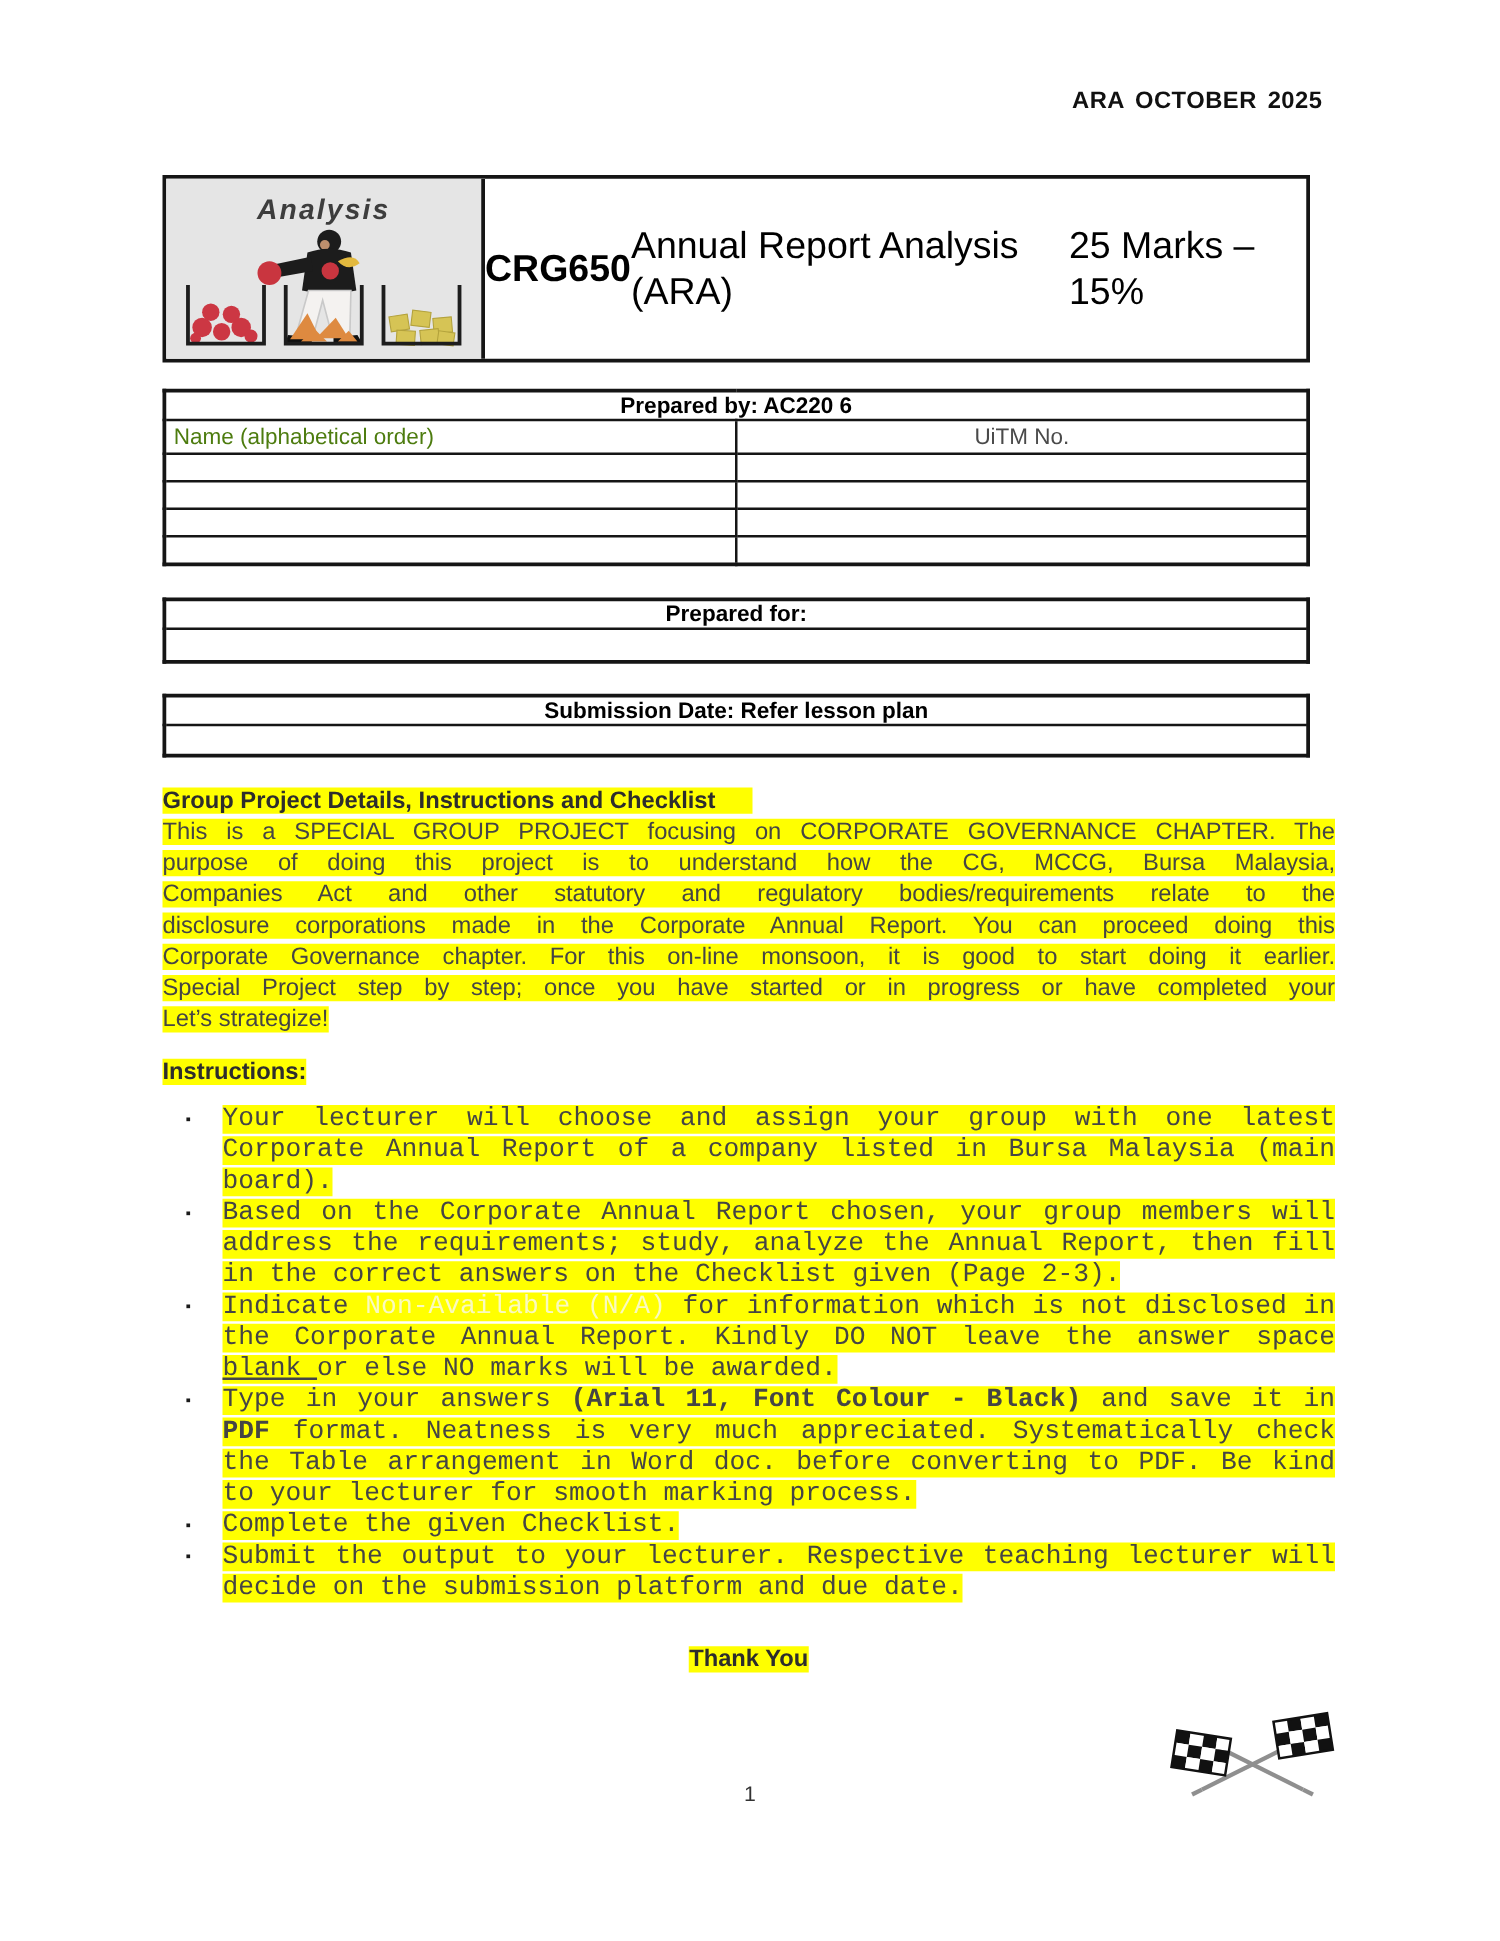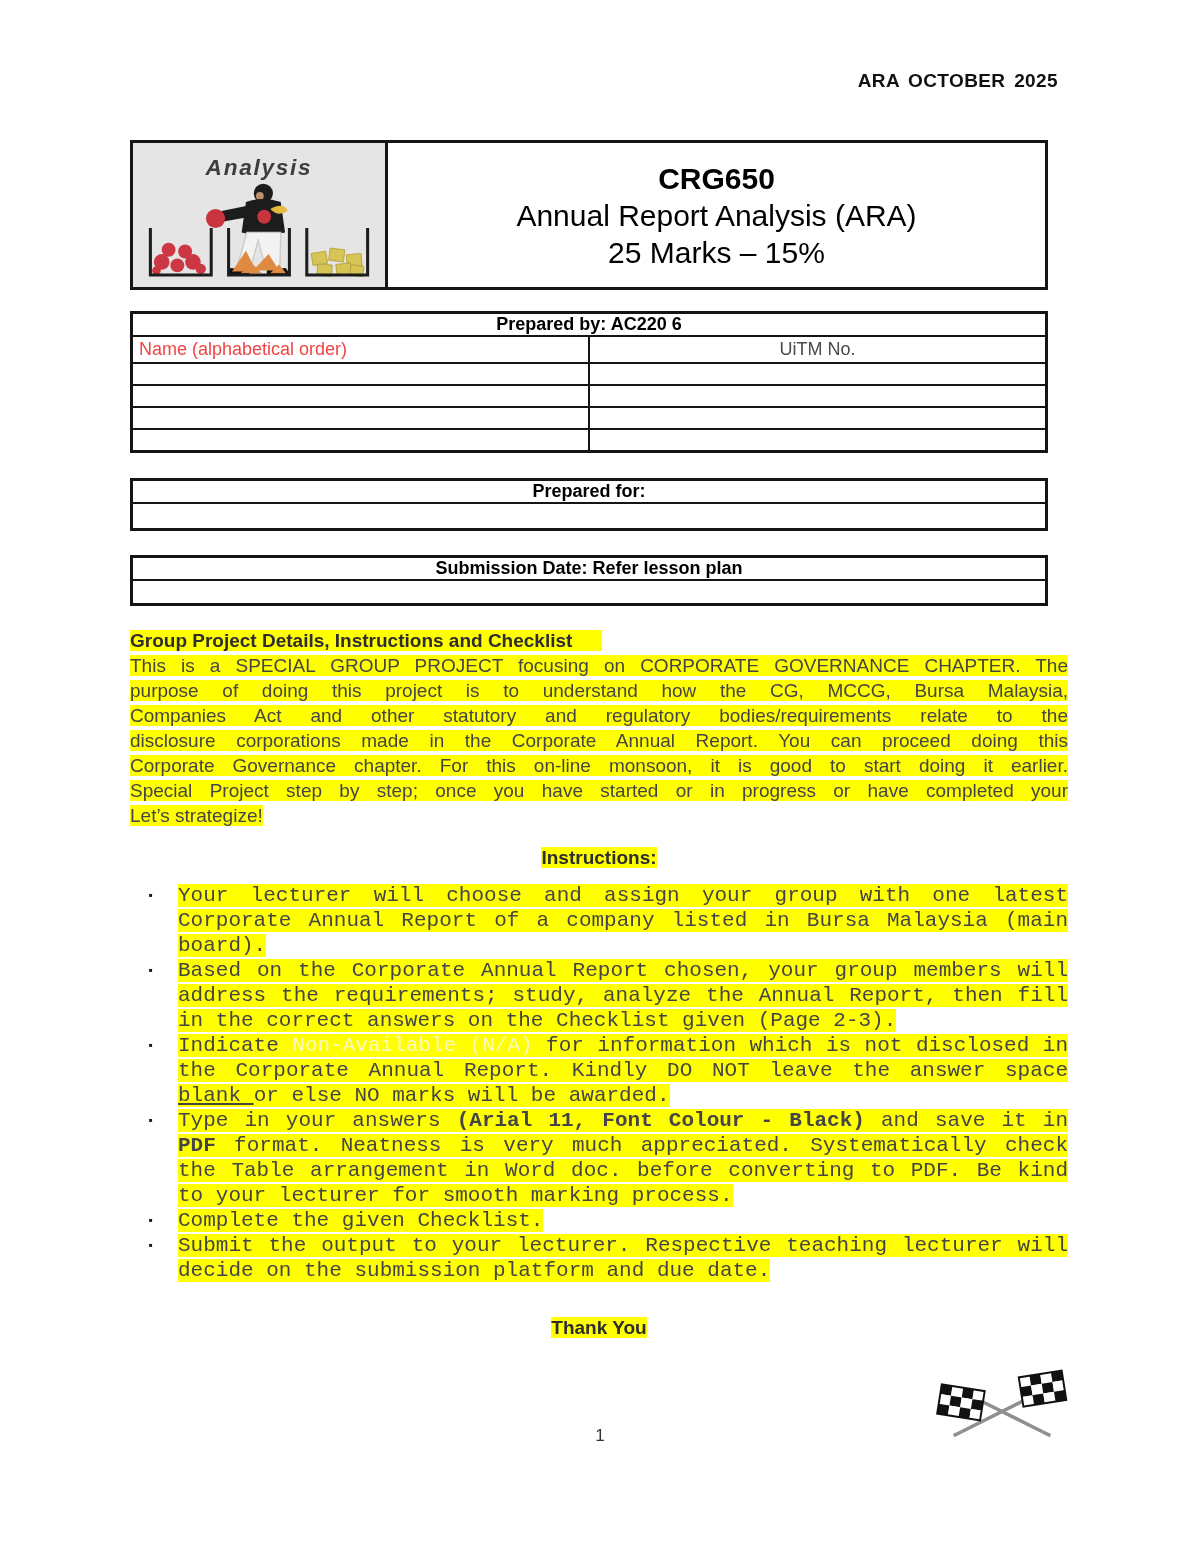--- a/index.html
+++ b/index.html
@@ -9,46 +9,46 @@
   }
   .header-right {
     position:absolute; top:70px; right:142px;
     font-size:19px; font-weight:bold; color:#111; letter-spacing:0.4px; word-spacing:3px;
   }
   .content { position:absolute; left:130px; top:140px; width:938px; }
 
   
   .title-table { display:flex; width:918px; height:150px; border:3px solid #151515; box-sizing:border-box; }
   .logo-cell { width:255px; border-right:3px solid #151515; box-sizing:border-box; display:flex; align-items:center; justify-content:center; background:#e5e5e5;font-style:italic; }
-  .title-cell { flex:1; display:flex; flex-direction:column; align-items:center; justify-content:center; line-height:37px; color:#000;text-align:center; }
+  .title-cell { flex:1; display:flex; flex-direction:row; align-items:center; justify-content:center; line-height:37px; color:#000; }
   .title-line1 { font-size:30px; font-weight:bold; }
   .title-line2, .title-line3 { font-size:30px; font-weight:normal; }
 
   
   table.doc { width:918px; border-collapse:collapse; table-layout:fixed; }
   table.doc td { border:2px solid #151515; font-size:18px; padding:0 6px; box-sizing:border-box; }
   table.doc { border:3px solid #151515; }
   td.thead { text-align:center; font-weight:bold; color:#000; height:20px; }
   .prepared-by { margin-top:21px; }
-  .prepared-by td.c-name { width:72.3%; color:#ef4444; height:27px; }
+  .prepared-by td.c-name { width:72.3%; color:#4d7c0f; height:27px; }
   .prepared-by td.c-uitm { width:27.7%; color:#4a4a4a; text-align:center; height:27px; }
   .prepared-by tr.empty td { height:22px; }
   .prepared-for { margin-top:25px;border-radius:24px; }
   .prepared-for td.blank { height:27px; }
   .submission { margin-top:24px; }
   .submission td.blank { height:24px; }
 
   
   .details { margin-top:22px; font-size:19px; line-height:25px; color:#454545; }
   .hl { background:#ffff00; }
   .hl-pad { padding-right:30px; }
   .details-heading { font-weight:bold; color:#2d2d2d;text-align:center; }
   .pline { text-align:justify; text-align-last:justify; }
   .pline.last { text-align-last:left; }
-  .instr-heading { margin-top:17px; font-weight:bold; color:#2d2d2d; font-size:19px; line-height:25px;text-align:center; }
+  .instr-heading { margin-top:17px; font-weight:bold; color:#2d2d2d; font-size:19px; line-height:25px; }
   ul.instructions { margin:13px 0 0 0; padding:0 0 0 48px; list-style:none; font-size:21px; line-height:25px; color:#454545;font-family:Liberation Mono, monospace; }
   ul.instructions li { position:relative; text-align:justify; margin:0; }
   ul.instructions li::before { content:"▪"; position:absolute; left:-31px; top:1px; font-size:12px; color:#1a1a1a; }
   .seg-b { font-weight:bold; }
   .seg-u { text-decoration:underline; }
   .seg-p { color:#fafac0; }
 
   .thank-you { margin-top:32px; text-align:center; font-size:19px; line-height:25px; }
   .thank-you span { background:#ffff00; font-weight:bold; color:#2d2d2d; }
 

